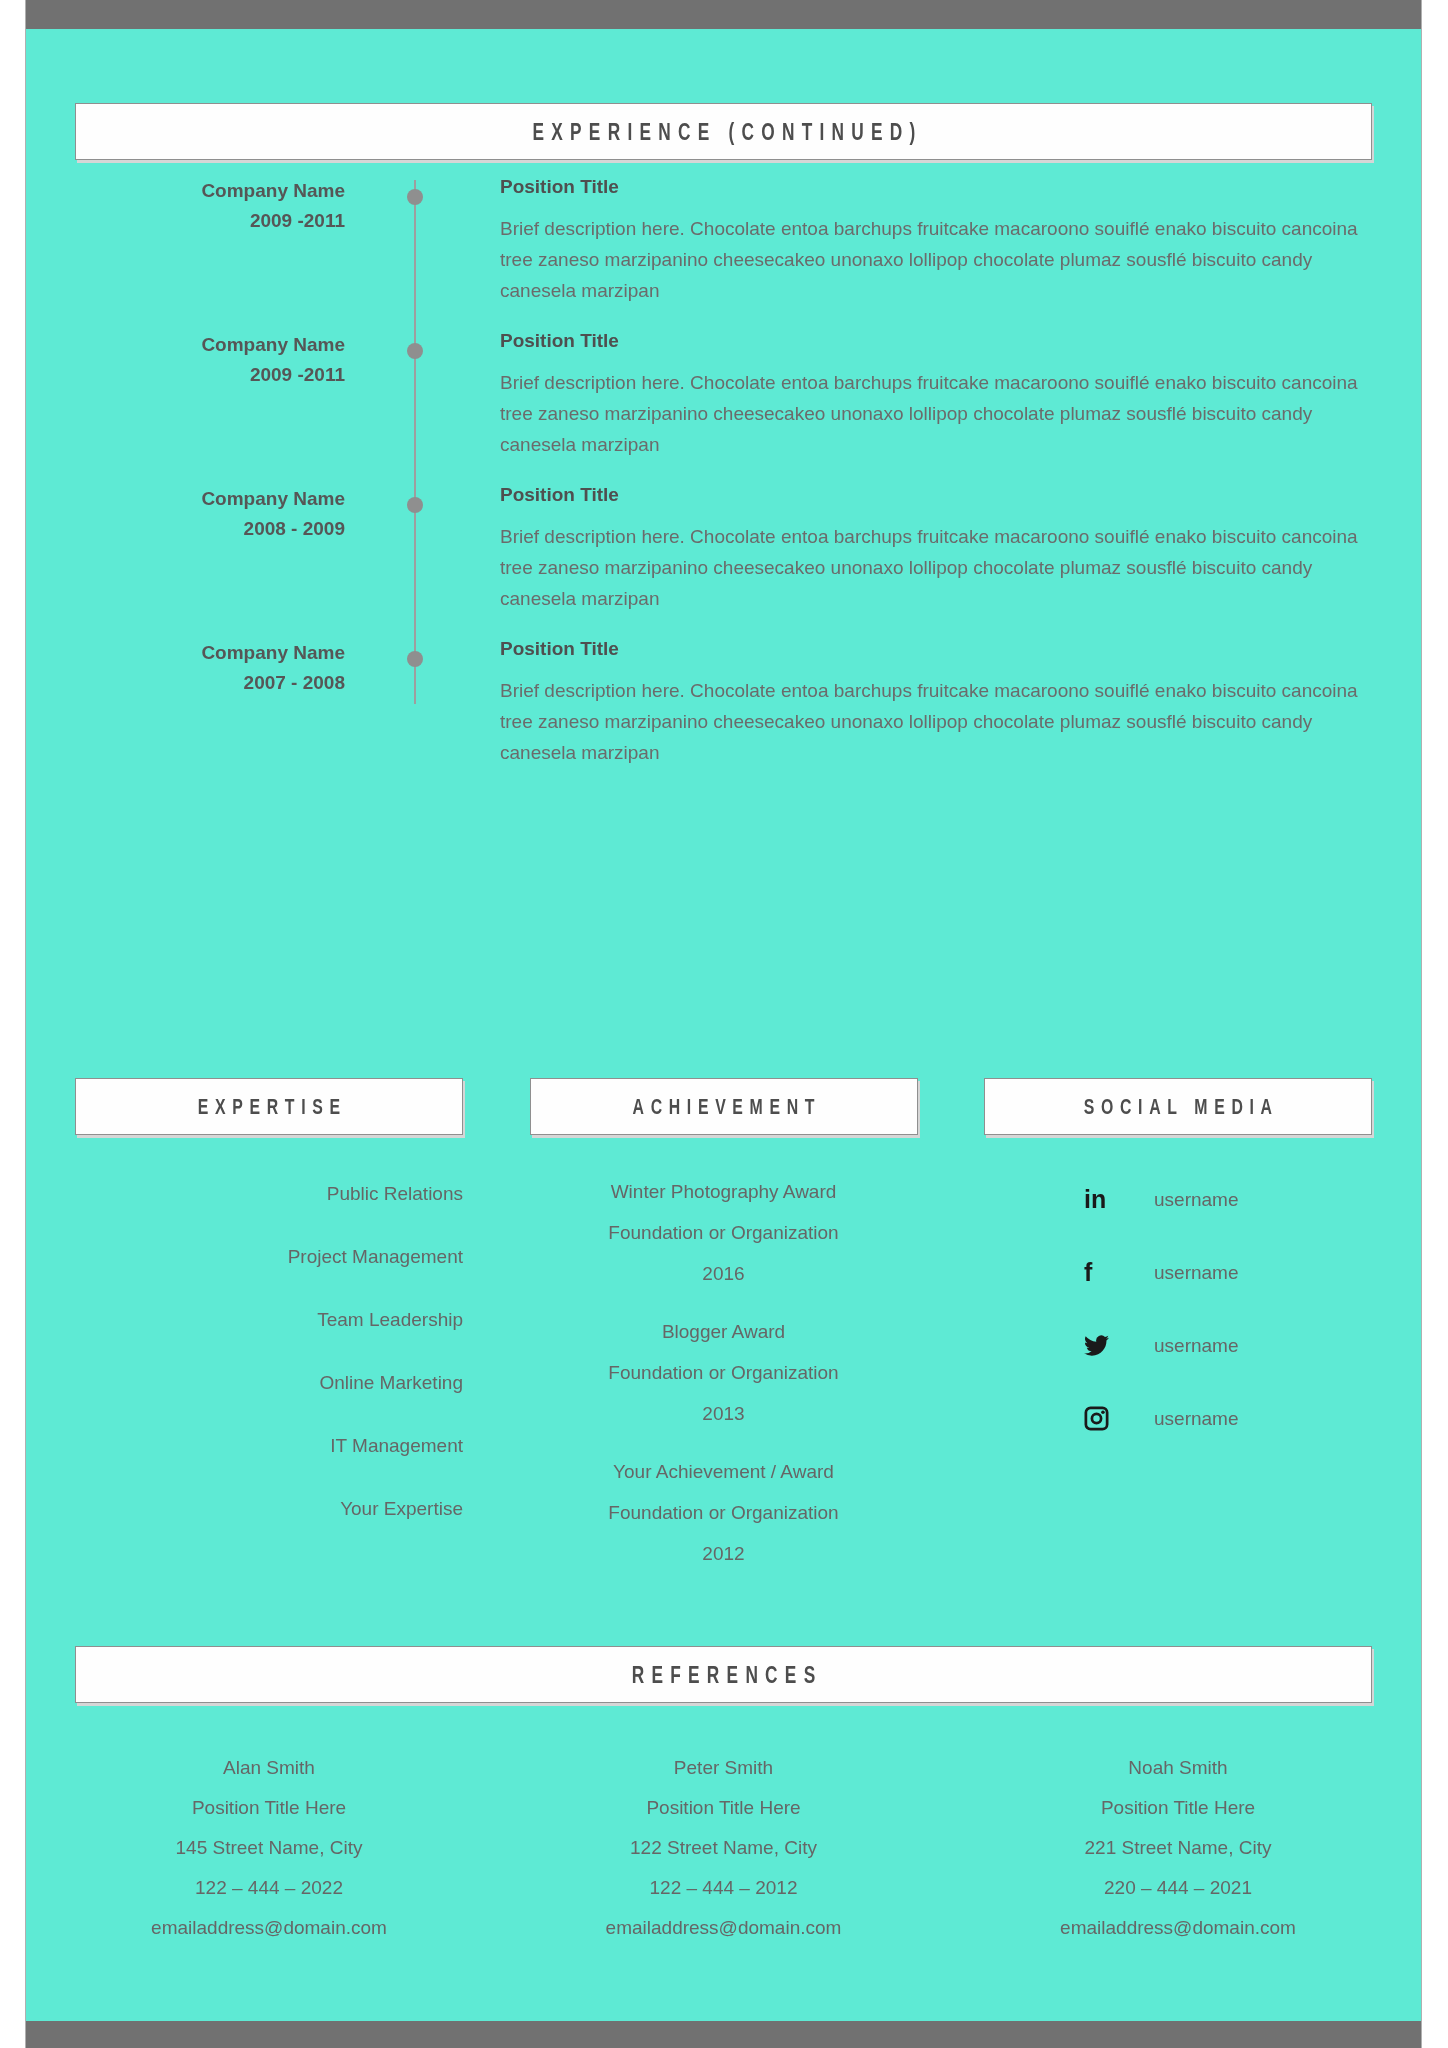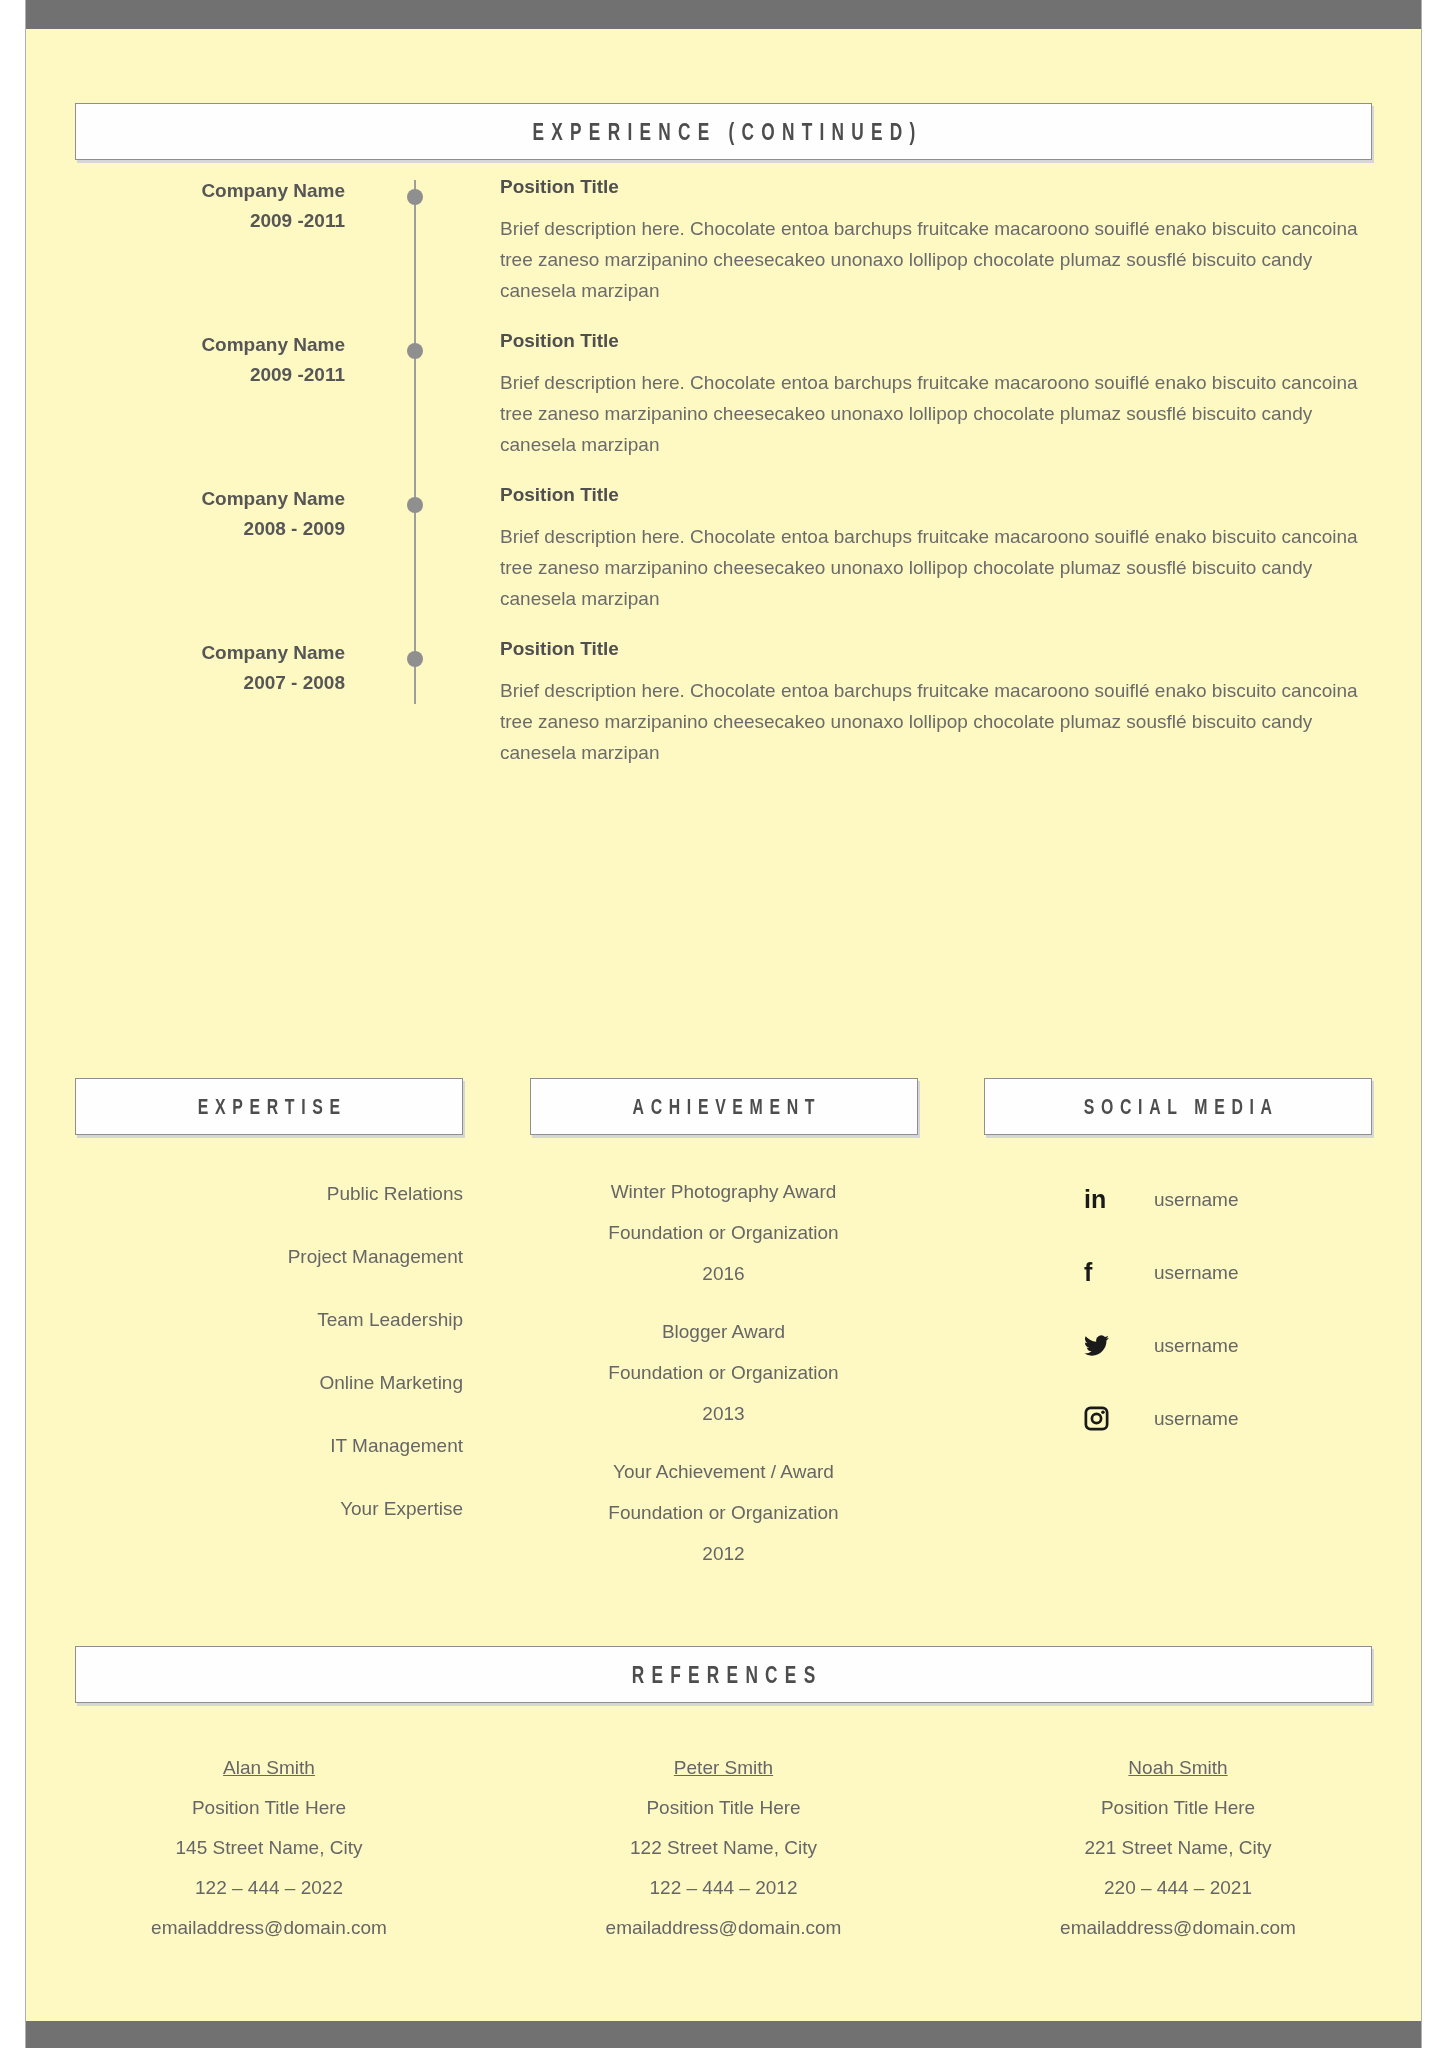--- a/index.html
+++ b/index.html
@@ -6,21 +6,21 @@
     margin: 0; padding: 0;
     width: 1448px; height: 2048px;
     background: #ffffff;
     font-family: "Liberation Sans", "DejaVu Sans", sans-serif;
     overflow: hidden;
   }
   .paper {
     position: absolute;
     left: 25px; top: 0;
     width: 1397px; height: 2048px;
-    background: #fef9c3;
+    background: #5eead4;
     border-left: 1px solid #b0b0b0;
     border-right: 1px solid #b0b0b0;
     box-sizing: border-box;
   }
   .bar { background: #717171; }
   .topbar { height: 29px; width: 100%; }
   .bottombar { position: absolute; bottom: 0; left: 0; width: 100%; height: 27px; }
 
   .content { padding: 0 49px; }
 
@@ -119,21 +119,21 @@
   
   .references-box { margin-top: 55px; height: 55px; }
   .ref-grid {
     margin-top: 45px;
     display: grid;
     grid-template-columns: repeat(3, 388px);
     justify-content: space-between;
   }
   .ref-card { text-align: center; }
   .ref-card div { font-size: 19px; color: #666666; line-height: 40px; }
-  .ref-name { color: #5c5c5c; text-decoration: underline; }
+  .ref-name { color: #5c5c5c; }
 </style>
 </head>
 <body>
 
 <div class="paper">
   <div class="bar topbar"></div>
 
   <div class="content">
 
     <div class="section-box main-section-box">

